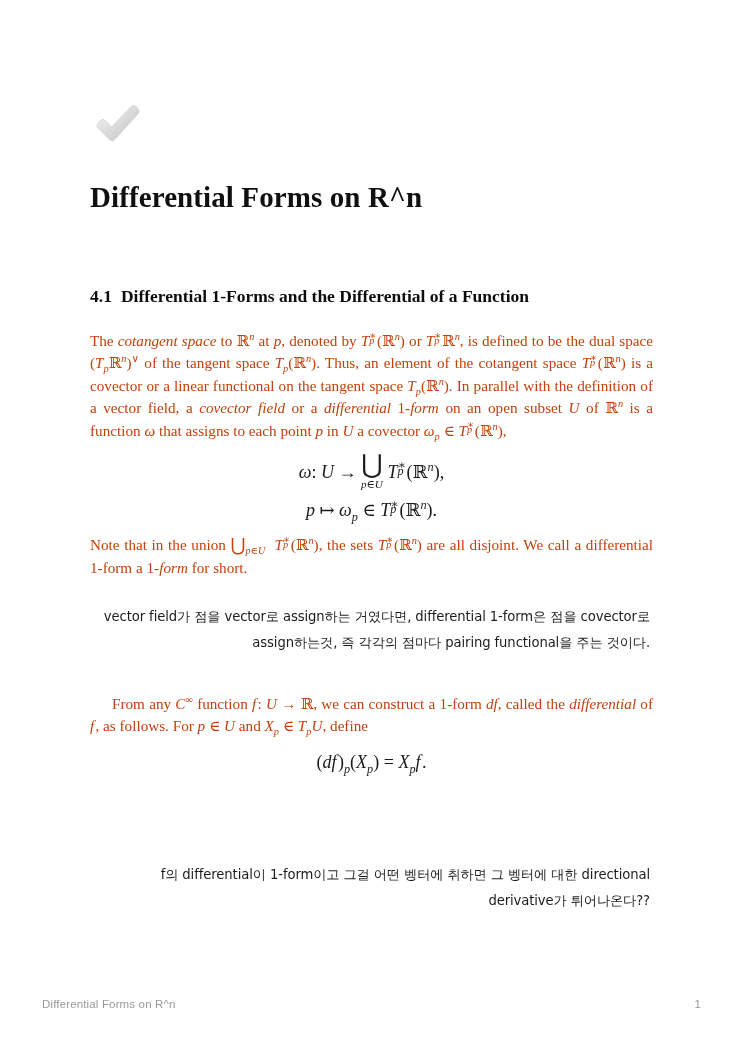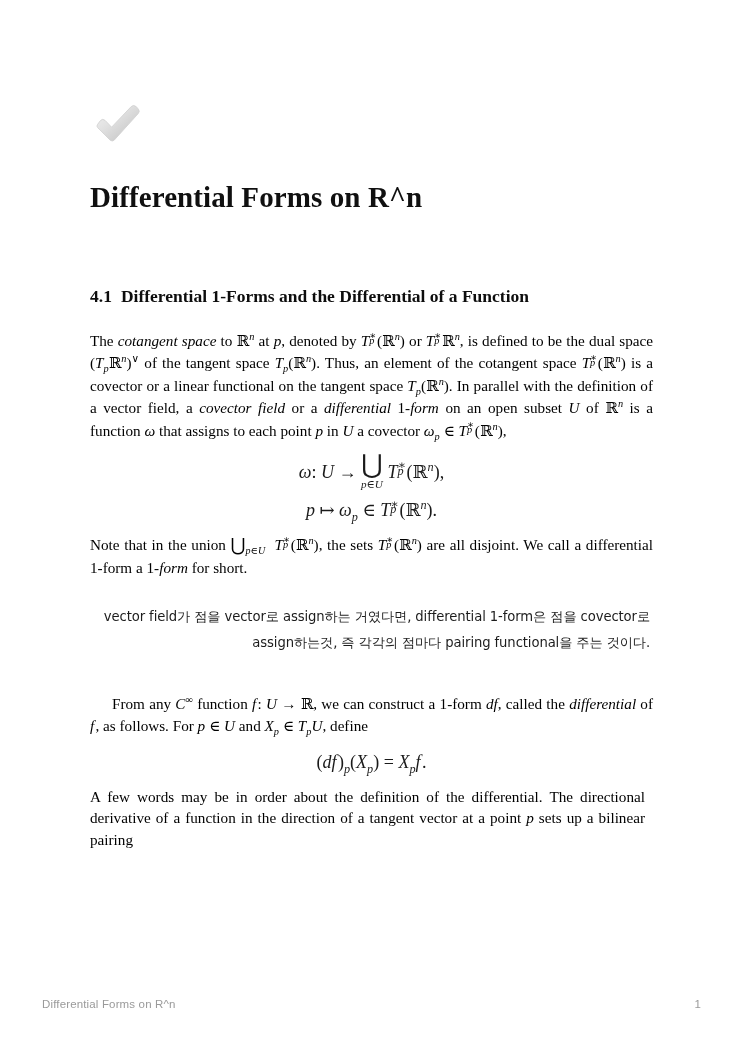--- a/index.html
+++ b/index.html
@@ -66,21 +66,21 @@
     margin: 0 0 22px 0;
     white-space: nowrap;
   }
   .section-heading .sec-num { margin-right: 9px; }
 
   .para {
     font-size: 15.2px;
     line-height: 21.4px;
     text-align: justify;
     text-justify: inter-word;
-    color: #000000;
+    color: #c2410c;
     margin: 0;
   }
   .para.indent-first { text-indent: 22px; }
   .para.tight { width: 555px; }
 
   .eq-block {
     margin: 13px 0 11px 0;
     text-align: center;
     font-size: 18px;
     line-height: 25px;
@@ -205,22 +205,27 @@
     </p>
   </div>
 
   <div class="blk" style="top:693px;">
     <p class="para indent-first">From any <i class="mi">C</i><span class="sup">∞</span> function <i class="mi">f</i> : <i class="mi">U</i> → <span class="bb">ℝ</span>, we can construct a 1-form <i class="mi">df</i>, called the <i class="mi">differential</i> of <i class="mi">f</i> , as follows. For <i class="mi">p</i> ∈ <i class="mi">U</i> and <i class="mi">X</i><span class="sub"><i class="mi">p</i></span> ∈ <i class="mi">T</i><span class="sub"><i class="mi">p</i></span><i class="mi">U</i>, define</p>
 
     <div class="eq-block">
       <div class="eq-line">(<i class="mi">df</i> )<span class="sub"><i class="mi">p</i></span>(<i class="mi">X</i><span class="sub"><i class="mi">p</i></span>) = <i class="mi">X</i><span class="sub"><i class="mi">p</i></span><i class="mi">f</i> .</div>
     </div>
 
-    <p class="para tight">A few words may be in order about the definition of the differential. The directional derivative of a function in the direction of a tangent vector at a point <i class="mi">p</i> sets up a bilinear pairing</p>
-  </div>
-
+  </div>
+
+  <div class="blk" style="top:862px;">
+    <p class="ko-note">
+      <span>f의 differential이 1-form이고 그걸 어떤 벵터에 취하면 그 벵터에 대한 directional</span><br>
+      <span>derivative가 튀어나온다??</span>
+    </p>
+  </div>
 
   <div class="footer">
     <span class="f-left">Differential Forms on R^n</span>
     <span class="f-right">1</span>
   </div>
 
 </div>
 
 </body></html>

